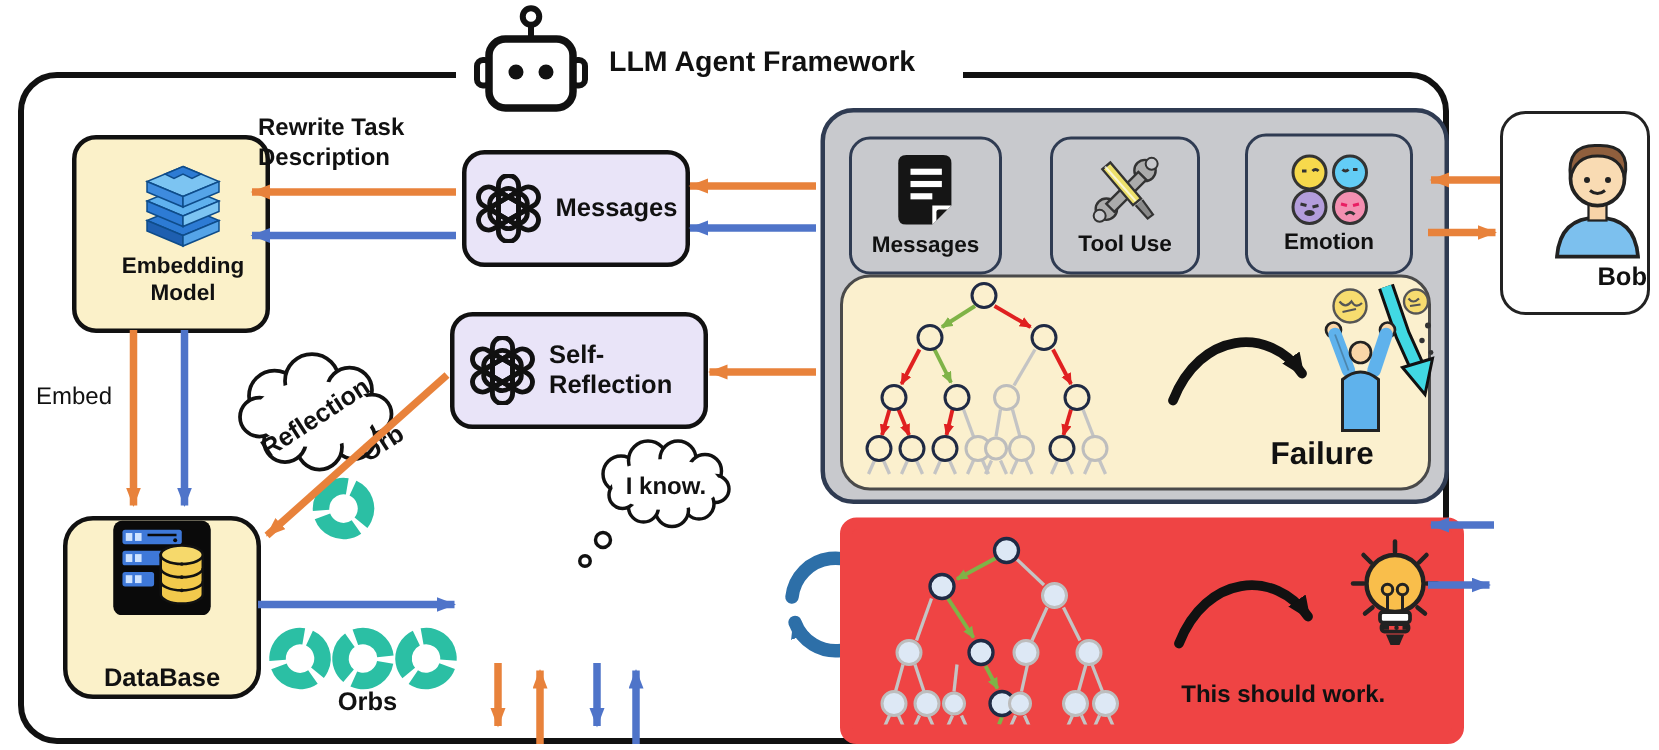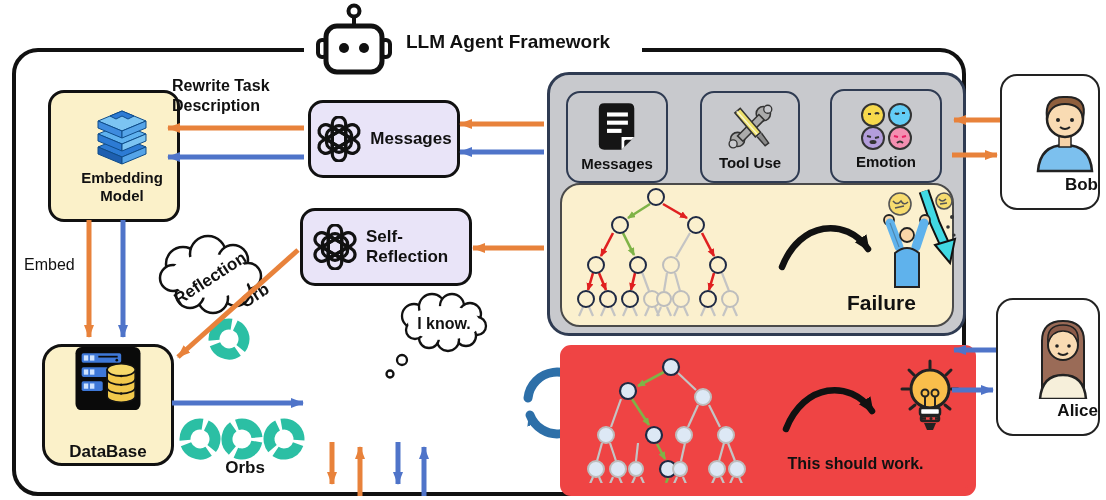--- a/index.html
+++ b/index.html
@@ -393,32 +393,20 @@
       <rect x="27" y="46" width="12" height="12" fill="#F7D3A8" stroke="#222" stroke-width="1.5"></rect>
       <circle cx="33" cy="30" r="18" fill="#F9DBB3" stroke="#222" stroke-width="2.5"></circle>
       <path d="M 15,30 Q 12,7 33,8 Q 56,7 51,30 Q 49,15 33,15 Q 18,15 15,30 Z" fill="#8F5F3D" stroke="#222" stroke-width="2"></path>
       <circle cx="26" cy="31" r="2" fill="#222"></circle>
         <circle cx="40" cy="31" r="2" fill="#222"></circle>
       <path d="M 28,38 Q 33,42 38,38" fill="none" stroke="#222" stroke-width="2"></path>
     </svg>
     <div class="user-name">Bob</div>
   </div>
 
-  <div id="alice-card" class="abs user-card">
-    <svg width="70" height="86" viewBox="0 0 70 86">
-      <path d="M 14,82 L 14,28 Q 14,8 35,8 Q 56,8 56,28 L 56,82 Q 45,76 35,80 Q 25,76 14,82 Z" fill="#9A6B57" stroke="#222" stroke-width="2"></path>
-      <path d="M 12,86 Q 14,62 35,62 Q 56,62 58,86 Z" fill="#F6EFDA" stroke="#222" stroke-width="2.5"></path>
-      <circle cx="35" cy="32" r="15" fill="#F9DBB3" stroke="#222" stroke-width="2"></circle>
-      <path d="M 20,30 Q 18,12 35,12 Q 52,12 50,30 Q 46,18 35,18 Q 24,18 20,30 Z" fill="#8A5A48" stroke="#222" stroke-width="1.5"></path>
-      <circle cx="29" cy="33" r="1.8" fill="#222"></circle>
-        <circle cx="41" cy="33" r="1.8" fill="#222"></circle>
-      <path d="M 30,40 Q 35,44 40,40" fill="none" stroke="#222" stroke-width="2"></path>
-    </svg>
-    <div class="user-name">Alice</div>
-  </div>
 
   <svg id="arrow-overlay" class="abs" width="1106" height="500" viewBox="0 0 1106 500">
     <defs>
       <marker id="mO" markerUnits="userSpaceOnUse" markerWidth="16" markerHeight="12" refX="12" refY="5" orient="auto">
         <path d="M0,0 L13,5 L0,10 Z" fill="#E8823B"></path>
         </marker>
       <marker id="mB" markerUnits="userSpaceOnUse" markerWidth="16" markerHeight="12" refX="12" refY="5" orient="auto">
         <path d="M0,0 L13,5 L0,10 Z" fill="#4F74C9"></path>
         </marker>
       <marker id="mK" markerUnits="userSpaceOnUse" markerWidth="20" markerHeight="16" refX="13" refY="7" orient="auto">

